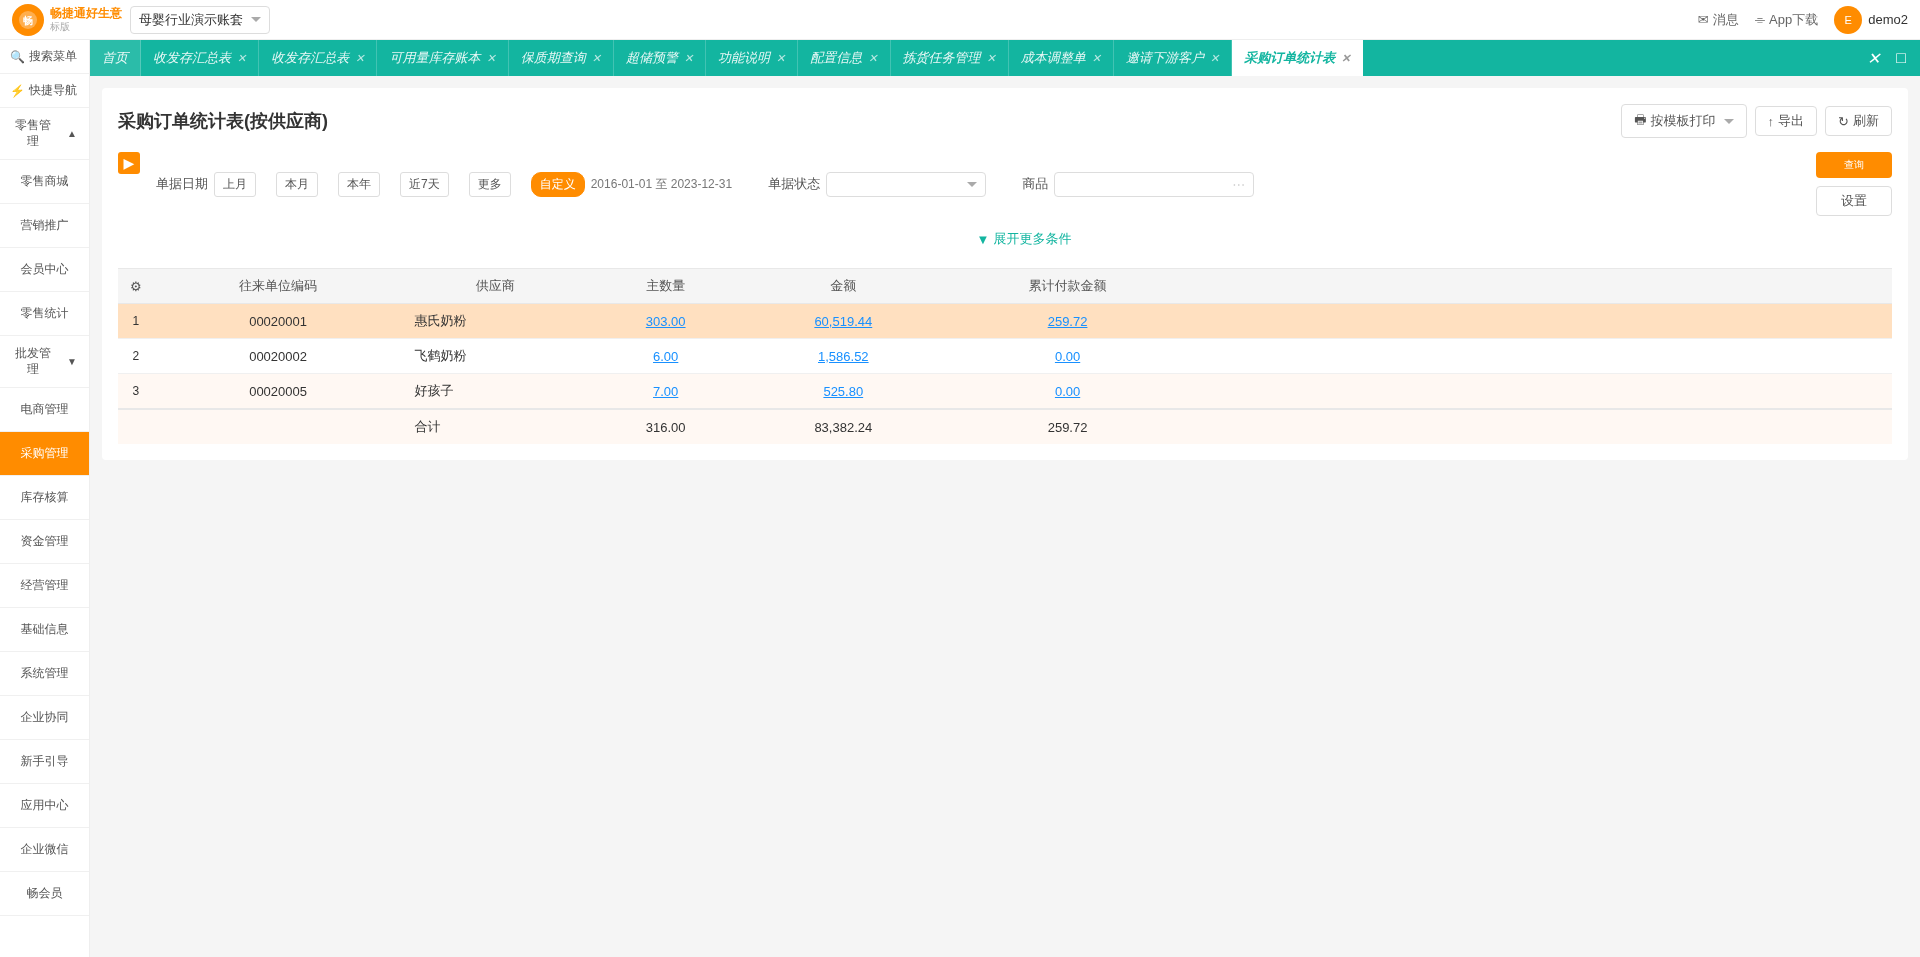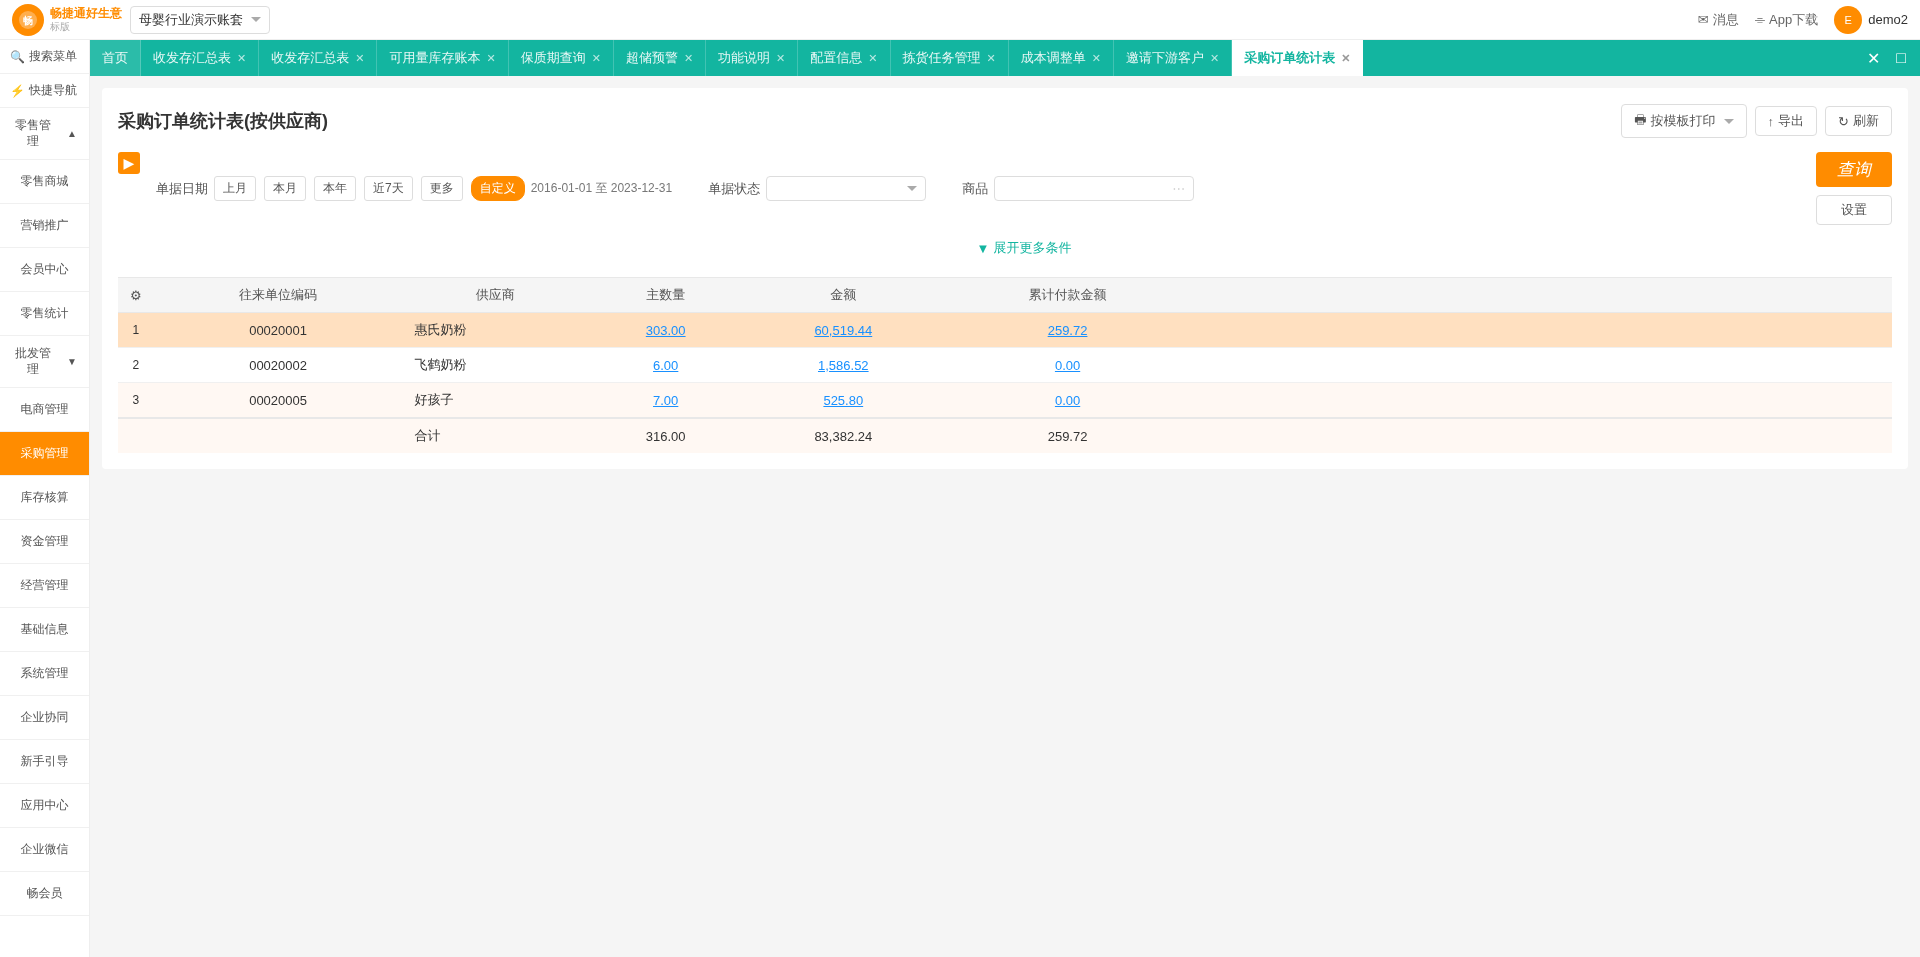--- a/index.html
+++ b/index.html
@@ -42,20 +42,21 @@
     .content-area { flex: 1; display: flex; flex-direction: column; overflow: hidden; }
 
     
     .nav-tabs-bar {
       height: 36px;
       background: #13b5a0;
       display: flex;
       align-items: center;
       flex-shrink: 0;
       overflow: hidden;
+      font-style: italic;
     }
     .nav-tab {
       height: 36px;
       display: flex;
       align-items: center;
       padding: 0 12px;
       font-size: 13px;
       color: rgba(255,255,255,0.9);
       cursor: pointer;
       white-space: nowrap;
@@ -76,28 +77,28 @@
     
     .page-title-bar { display: flex; align-items: center; justify-content: space-between; margin-bottom: 14px; }
     .page-title { font-size: 18px; font-weight: bold; color: #333; }
     .page-actions { display: flex; align-items: center; gap: 8px; }
     .btn-print { display: flex; align-items: center; gap: 4px; padding: 5px 12px; border: 1px solid #ddd; border-radius: 4px; cursor: pointer; font-size: 13px; color: #555; background: #fff; }
     .btn-export { display: flex; align-items: center; gap: 4px; padding: 5px 12px; border: 1px solid #ddd; border-radius: 4px; cursor: pointer; font-size: 13px; color: #555; background: #fff; }
     .btn-refresh { display: flex; align-items: center; gap: 4px; padding: 5px 12px; border: 1px solid #ddd; border-radius: 4px; cursor: pointer; font-size: 13px; color: #555; background: #fff; }
     .filter-row { display: flex; align-items: center; gap: 16px; flex-wrap: wrap; }
     .filter-item { display: flex; align-items: center; gap: 6px; }
     .filter-label { font-size: 13px; color: #555; white-space: nowrap; }
-    .filter-date-btns { display: flex; gap: 8px; }
+    .filter-date-btns { display: flex; gap: 20px; }
     .date-btn { padding: 3px 8px; font-size: 12px; color: #555; cursor: pointer; border: 1px solid #ddd; border-radius: 3px; background: #fff; }
     .date-btn.custom { background: #ff8c00; color: #fff; border-color: #ff8c00; border-radius: 10px; padding: 2px 8px; }
     .filter-date-range { font-size: 12px; color: #777; }
     .filter-select { display: flex; align-items: center; border: 1px solid #ddd; border-radius: 4px; background: #fff; padding: 4px 8px; font-size: 13px; color: #555; min-width: 160px; cursor: pointer; gap: 4px; }
     .filter-input { display: flex; align-items: center; border: 1px solid #ddd; border-radius: 4px; background: #fff; padding: 4px 8px; font-size: 13px; color: #999; min-width: 200px; gap: 4px; }
     .filter-more-btn { display: flex; align-items: center; gap: 4px; color: #13b5a0; font-size: 13px; cursor: pointer; justify-content: center; padding: 6px 0; }
-    .btn-query { background: #ff8c00; color: #fff; border: none; padding: 6px 20px; border-radius: 4px; font-size: 17px; cursor: pointer; font-style: italic; }
+    .btn-query { background: #ff8c00; color: #fff; border: none; padding: 6px 20px; border-radius: 4px; font-size: 10px; cursor: pointer; }
     .btn-settings { background: #fff; color: #555; border: 1px solid #ddd; padding: 5px 24px; border-radius: 4px; font-size: 13px; cursor: pointer; margin-top: 4px; }
 
     
     .filter-toggle-btn { display: flex; align-items: center; justify-content: center; width: 22px; height: 22px; background: #ff8c00; color: #fff; border-radius: 3px; cursor: pointer; font-size: 14px; flex-shrink: 0; margin-right: 8px; }
 
     
     .data-table { width: 100%; border-collapse: collapse; font-size: 13px; }
     .data-table th { background: #f5f5f5; padding: 8px 12px; text-align: center; color: #555; font-weight: normal; border-bottom: 1px solid #e8e8e8; border-top: 1px solid #e8e8e8; white-space: nowrap; }
     .data-table td { padding: 8px 12px; text-align: center; border-bottom: 1px solid #f0f0f0; color: #333; }
     .data-table tr:nth-child(odd) td { background: #fff8f3; }

